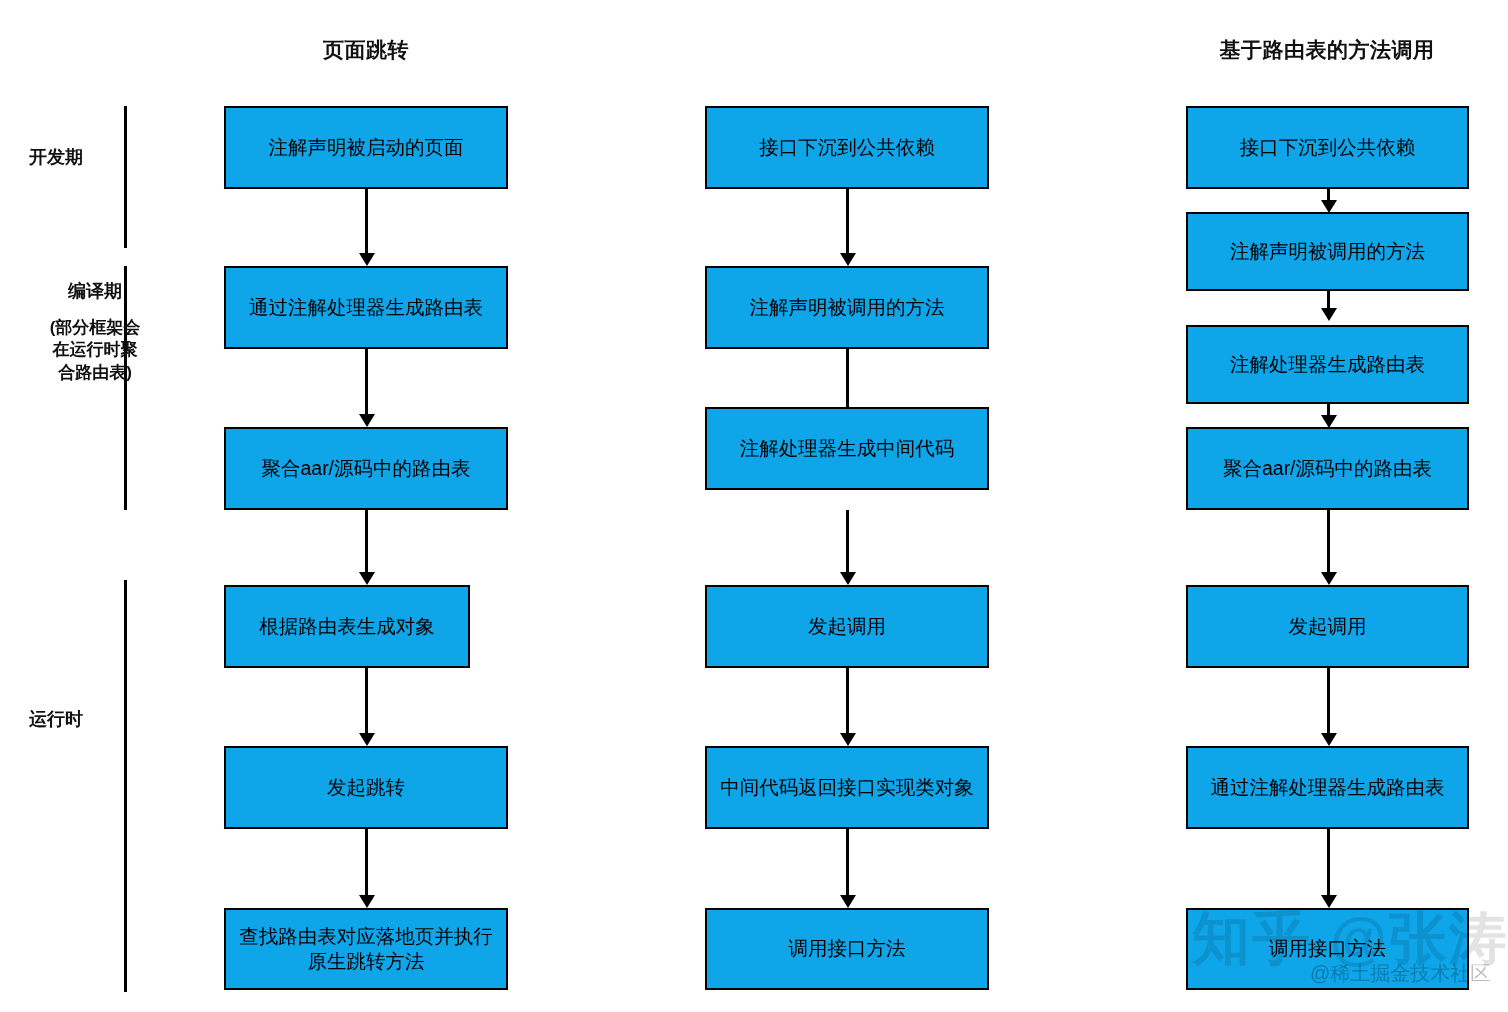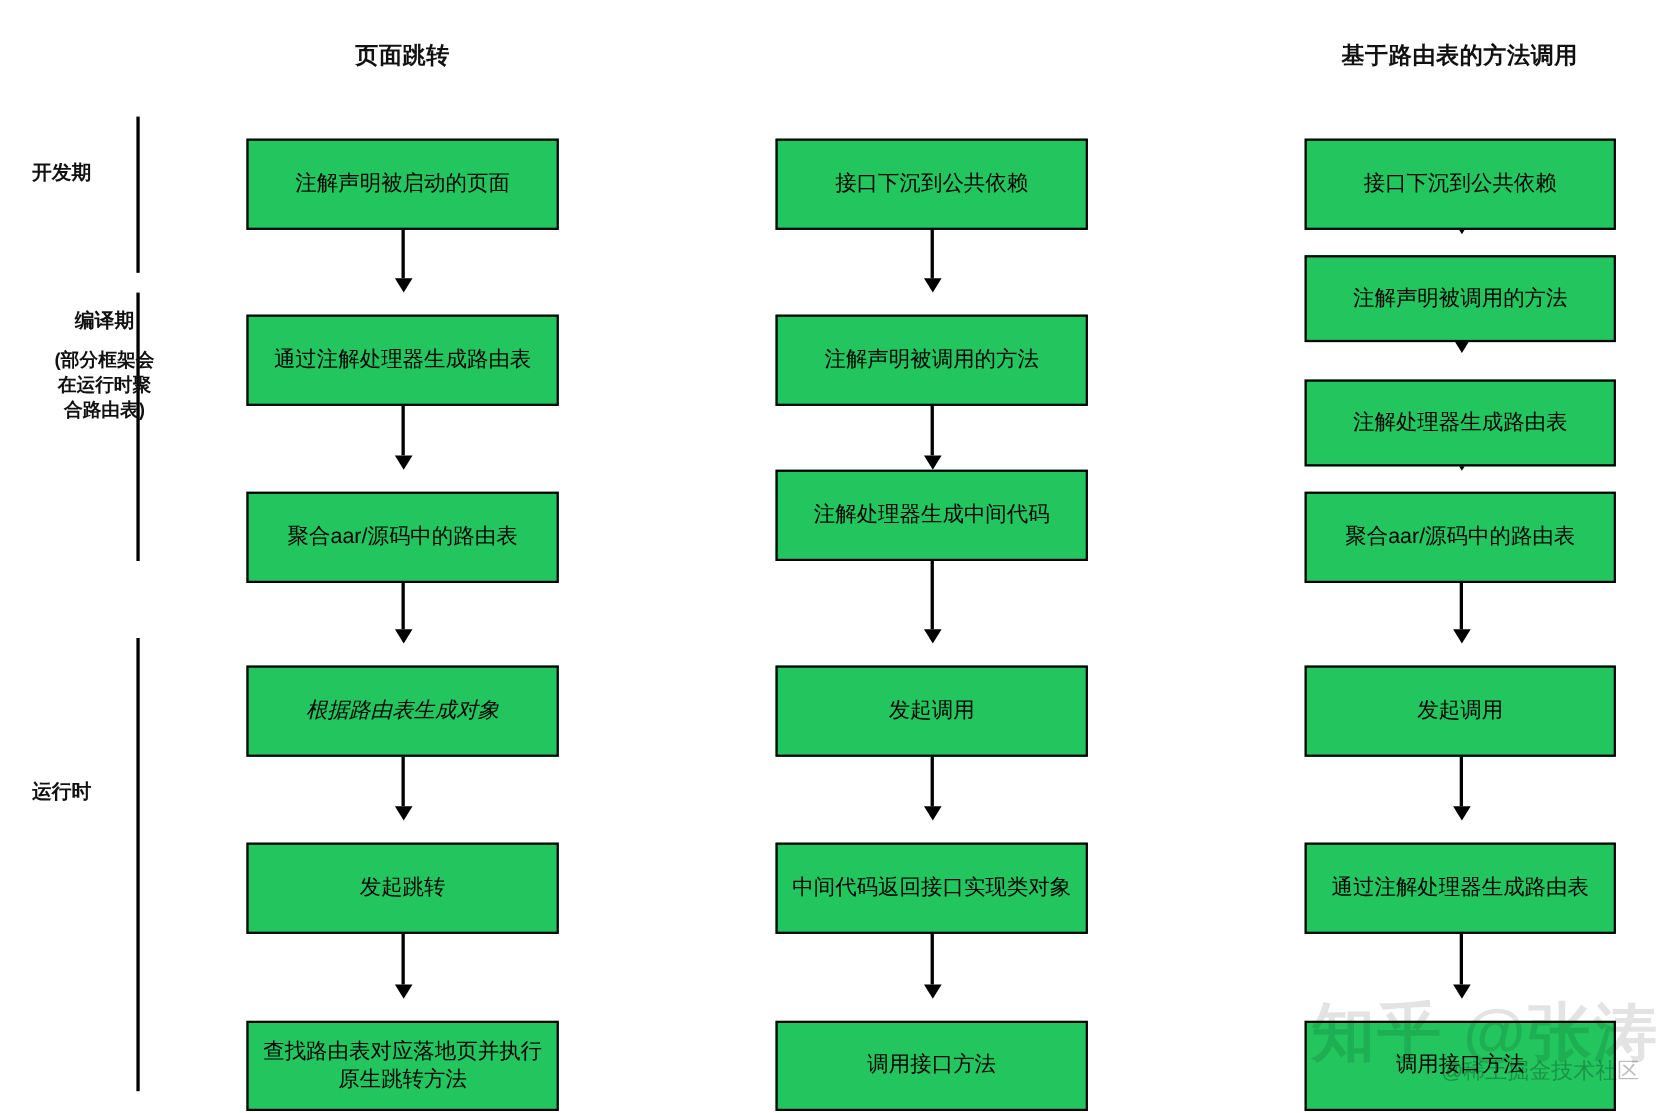--- a/index.html
+++ b/index.html
@@ -56,32 +56,31 @@
     width: 3px;
     background: #000000;
     left: 124px;
   }
 
   
   .node {
     position: absolute;
     box-sizing: border-box;
     border: 2.5px solid #000000;
-    background: #22c55e;
+    background: #0ea5e9;
     display: flex;
     align-items: center;
     justify-content: center;
     text-align: center;
     font-size: 19.5px;
     font-weight: 500;
     line-height: 1.30;
     color: #000000;
     padding: 2px 10px;
     z-index: 2;
-    margin-top: 20px;
   }
   .node.two-line { font-size: 19.5px; }
 
   
   .conn {
     position: absolute;
     z-index: 1;
   }
   .conn .shaft {
     position: absolute;
@@ -160,21 +159,21 @@
     <div class="head" style="top:65px;"></div>
   </div>
 
   <div class="node" style="left:224px; top:427px; width:284px; height:83px;">聚合aar/源码中的路由表</div>
 
   <div class="conn" style="left:365px; top:510px; height:75px;">
     <div class="shaft" style="height:62px;"></div>
     <div class="head" style="top:62px;"></div>
   </div>
 
-  <div class="node" style="left:224px; top:585px; width:284px; height:83px;font-style:italic;">根据路由表生成对象</div>
+  <div class="node" style="left:224px; top:585px; width:246px; height:83px;">根据路由表生成对象</div>
 
   <div class="conn" style="left:365px; top:668px; height:78px;">
     <div class="shaft" style="height:65px;"></div>
     <div class="head" style="top:65px;"></div>
   </div>
 
   <div class="node" style="left:224px; top:746px; width:284px; height:83px;">发起跳转</div>
 
   <div class="conn" style="left:365px; top:829px; height:79px;">
     <div class="shaft" style="height:66px;"></div>

